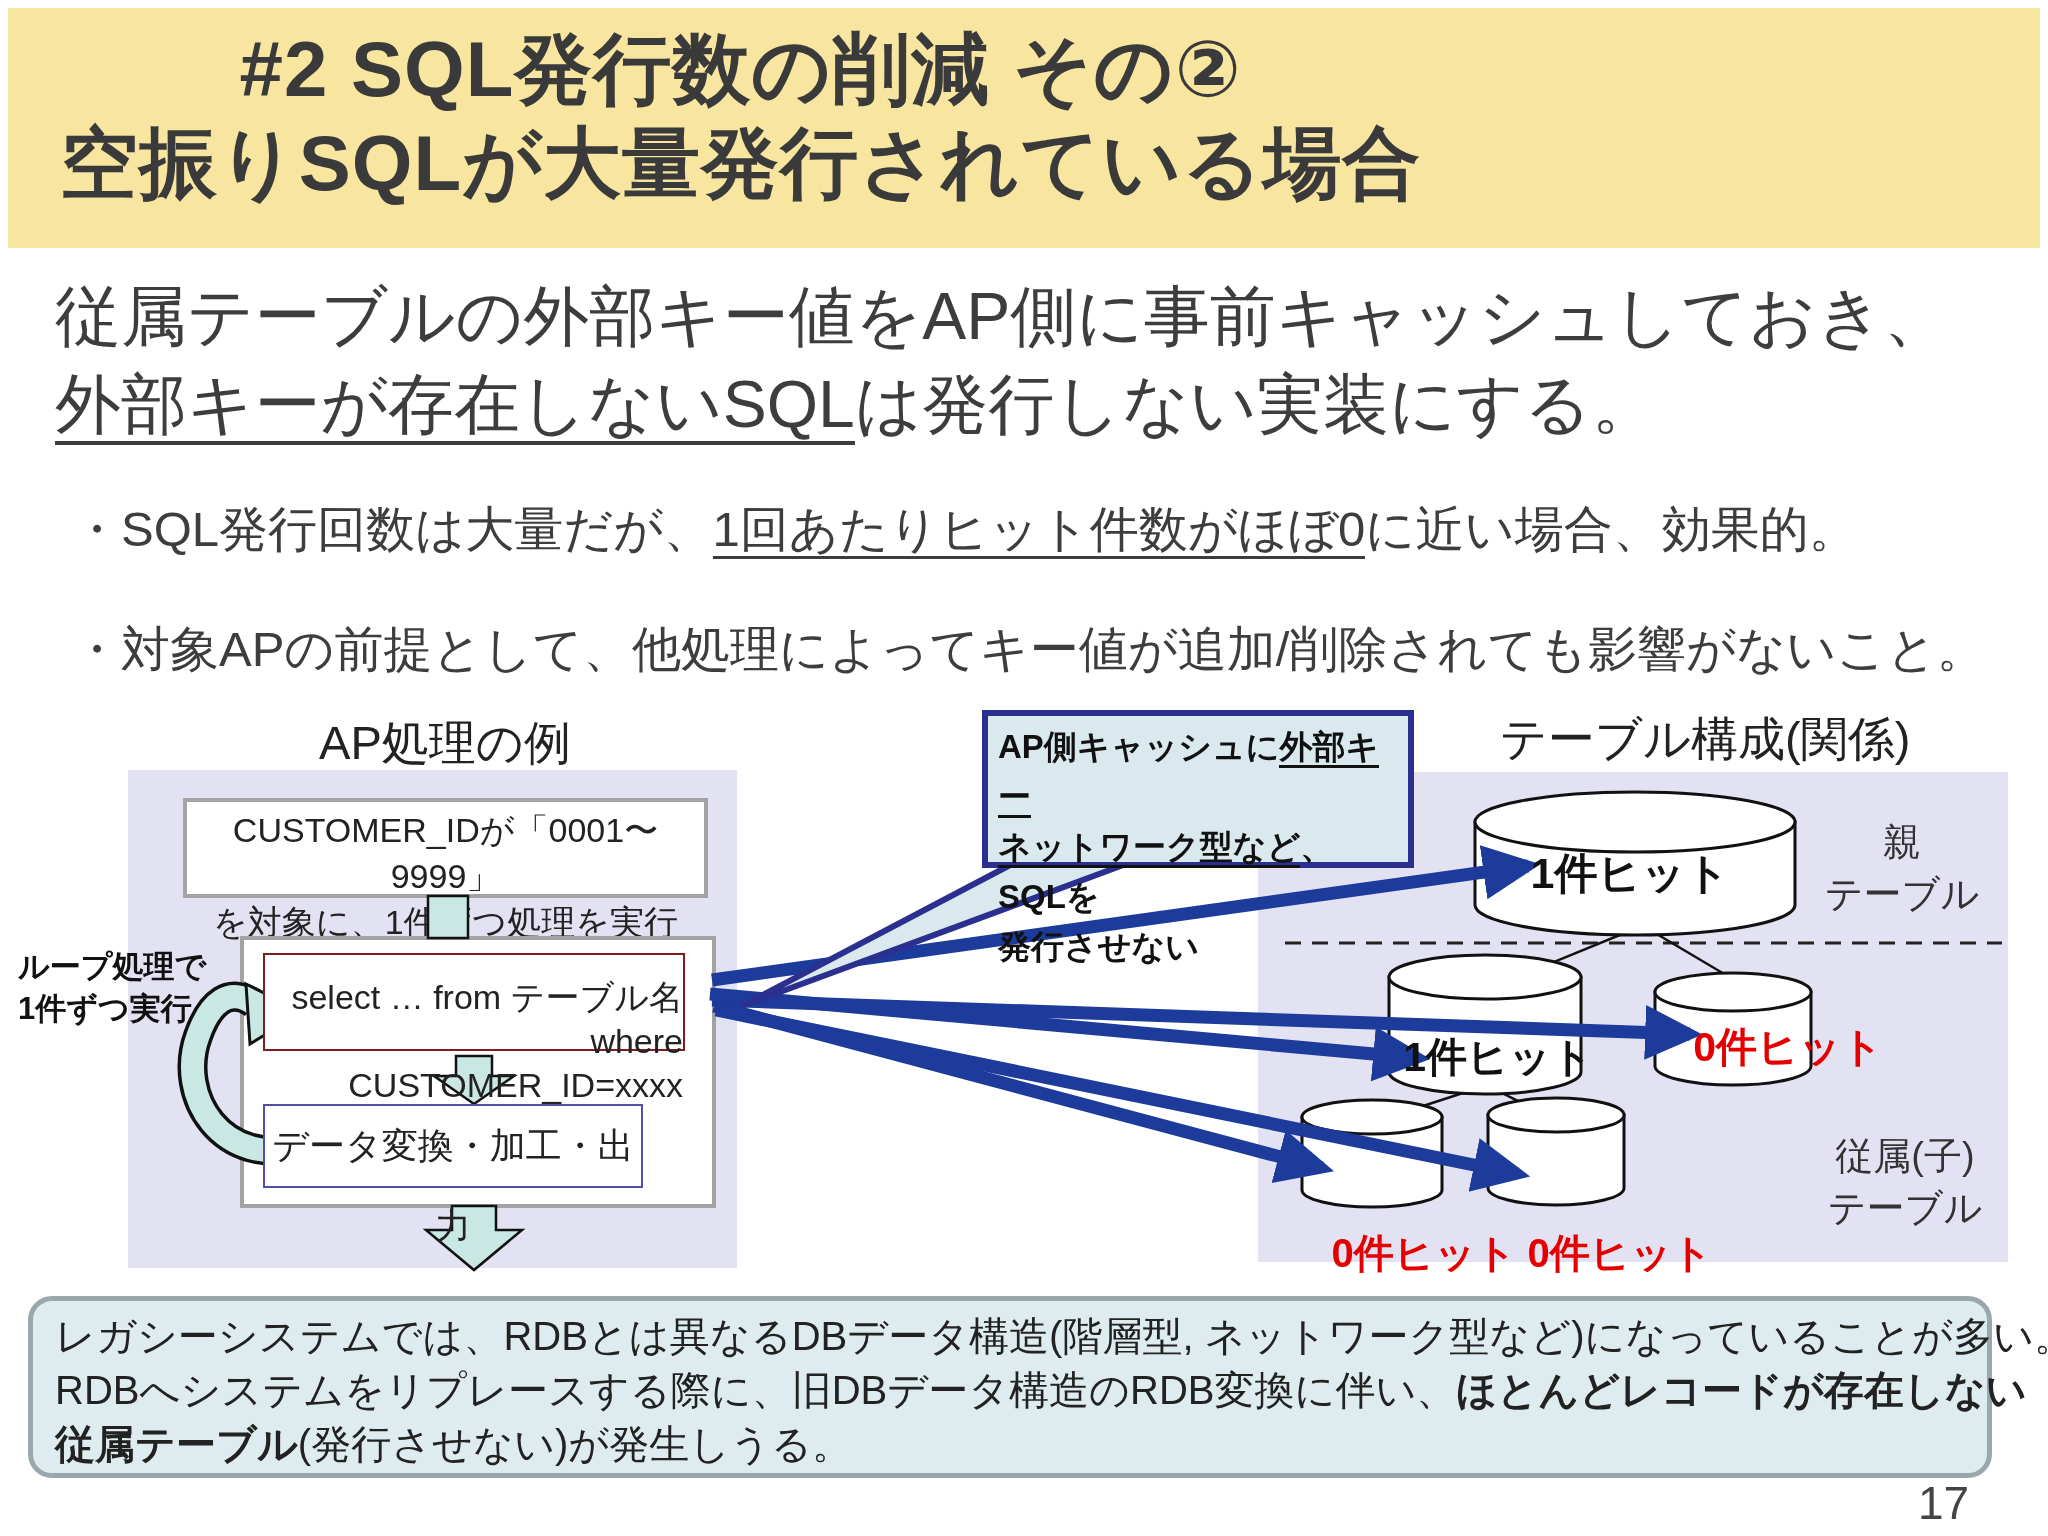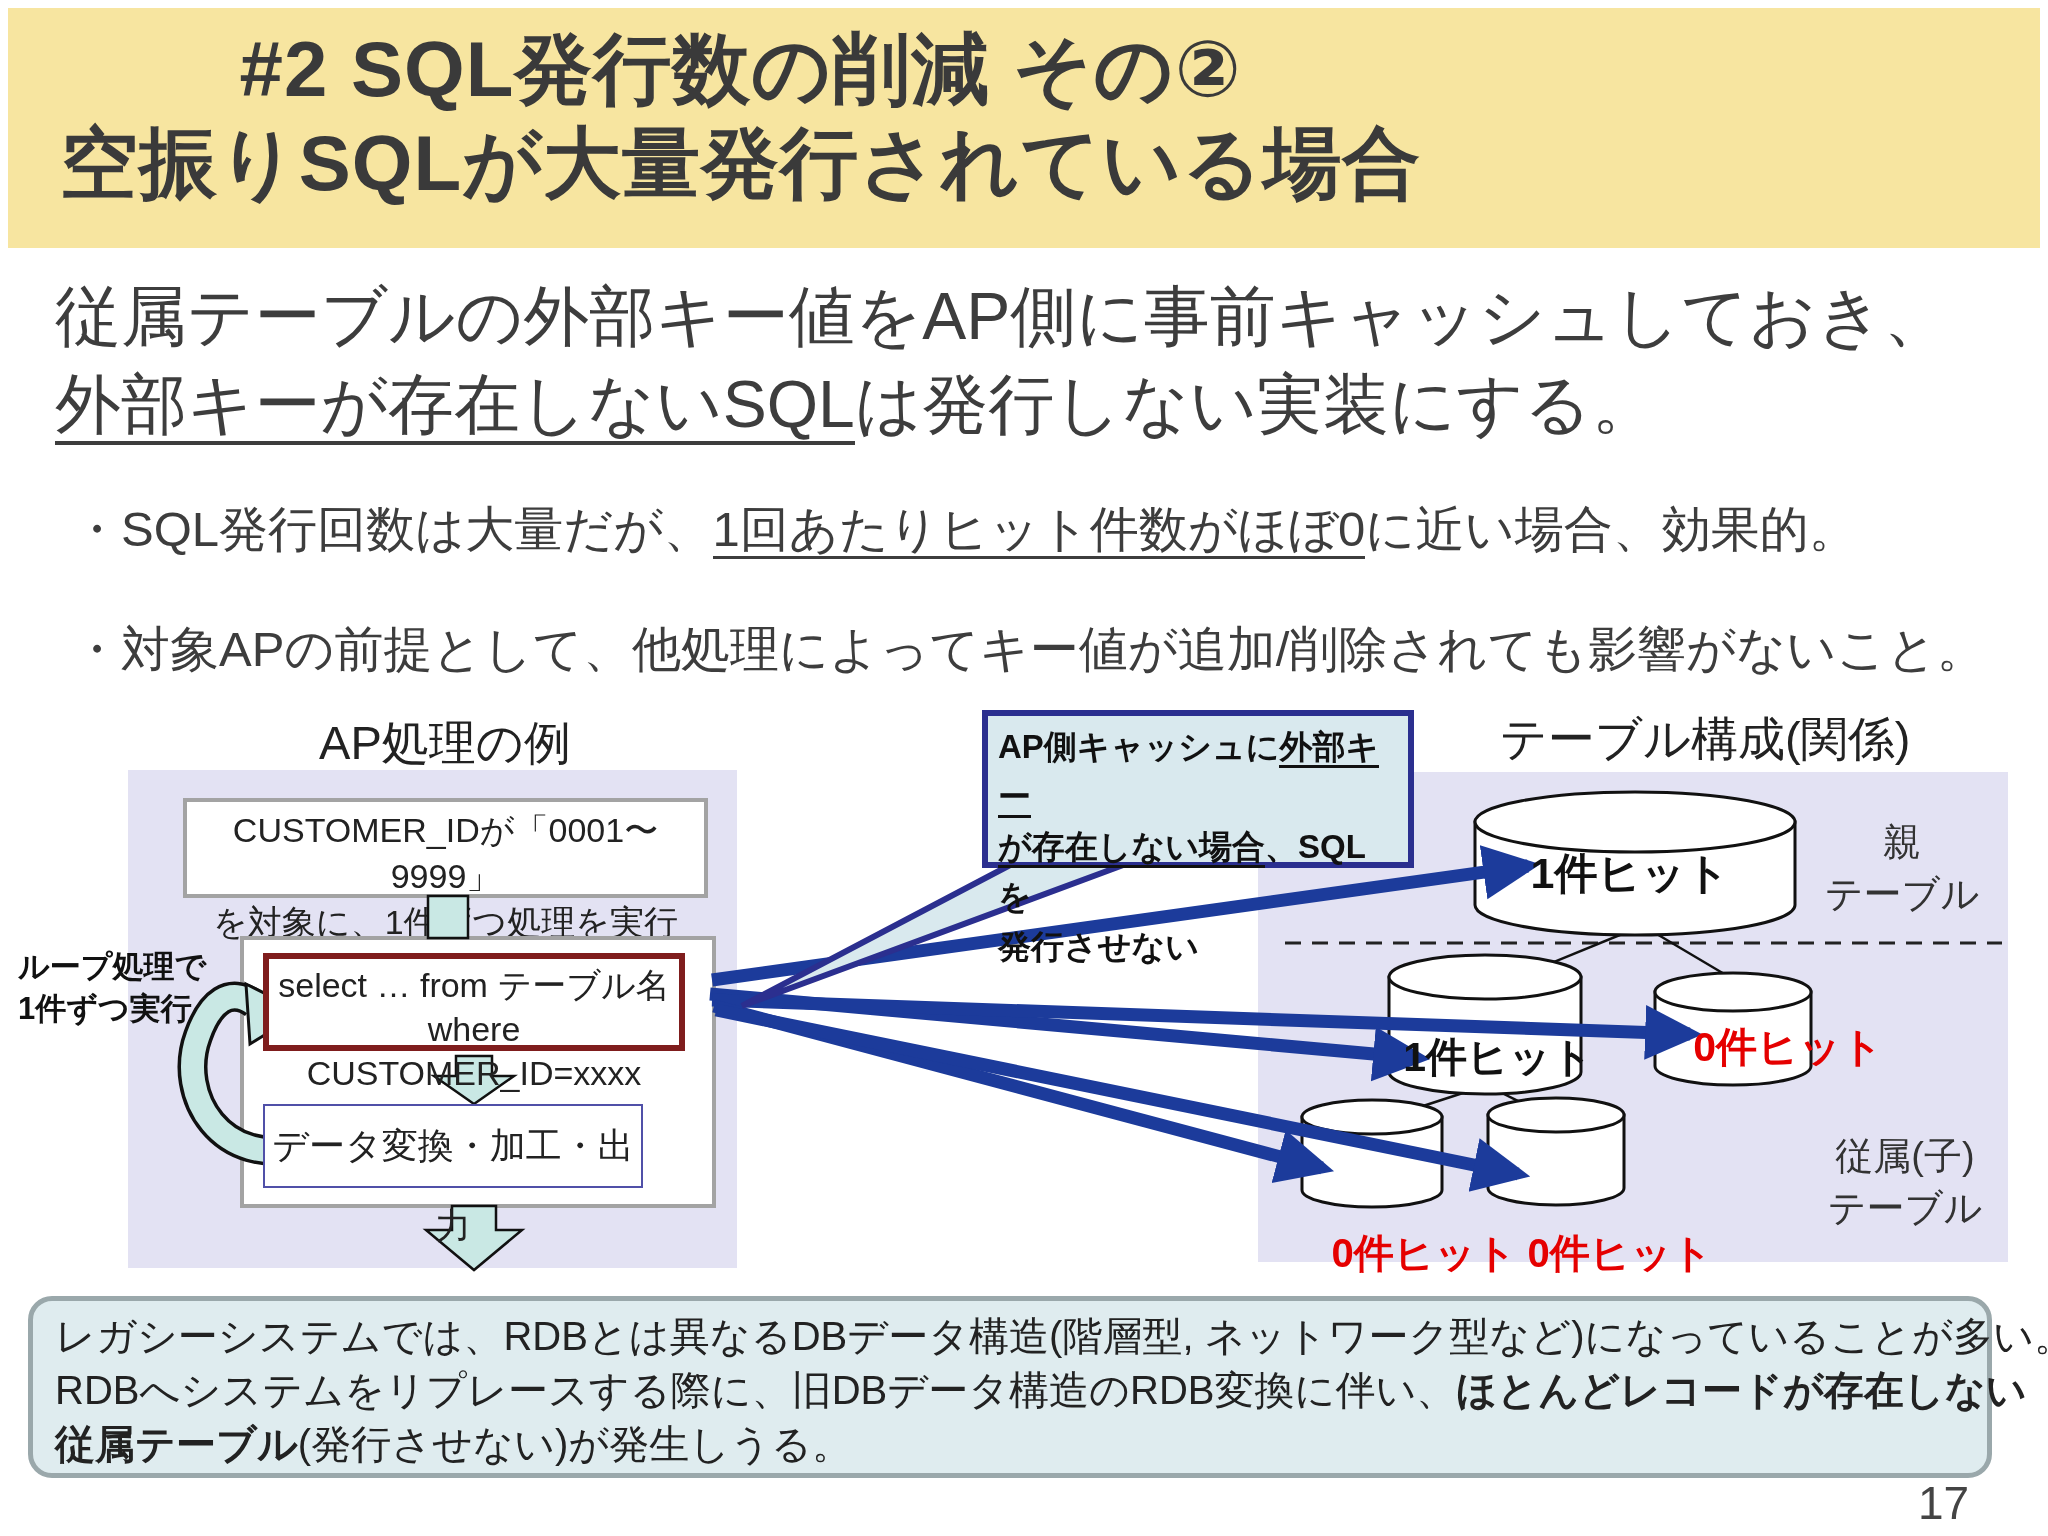--- a/index.html
+++ b/index.html
@@ -20,21 +20,21 @@
   #dia-h-right{left:1440px;top:708px;width:530px;}
   .panel{position:absolute;background:#E3E2F3;z-index:1;}
   #panel-left{left:128px;top:770px;width:609px;height:498px;}
   #panel-right{left:1258px;top:772px;width:750px;height:490px;}
   
   svg.overlay{position:absolute;left:0;top:0;z-index:3;pointer-events:none;}
   
   .fbox{position:absolute;background:#fff;border:4px solid #a3a3a3;z-index:2;text-align:center;color:#222;}
   #box1{left:183px;top:798px;width:525px;height:100px;font-size:34px;line-height:46px;padding-top:5px;box-sizing:border-box;}
   #outerbox{left:240px;top:936px;width:468px;height:264px;}
-  #selectbox{left:263px;top:953px;width:422px;height:98px;border:6px solid #7f1d1d;font-size:34px;line-height:44px;padding-top:4px;box-sizing:border-box;z-index:4;}
+  #selectbox{left:263px;top:953px;width:422px;height:98px;border:2px solid #7f1d1d;font-size:34px;line-height:44px;padding-top:20px;box-sizing:border-box;z-index:4;text-align:right;}
   #transbox{left:263px;top:1104px;width:380px;height:84px;border:2.5px solid #5050a8;font-size:36px;line-height:80px;box-sizing:border-box;z-index:4;}
   .loop-label{position:absolute;left:18px;top:946px;font-size:31px;font-weight:bold;color:#111;line-height:42px;z-index:4;white-space:nowrap;}
   
   .callout{position:absolute;left:982px;top:710px;width:432px;height:158px;background:#D9E9EE;border:6px solid #2B2F8F;
            z-index:5;font-size:33px;font-weight:bold;color:#111;line-height:50px;padding:6px 10px;box-sizing:border-box;}
   .callout .u{border-bottom:3px solid #111;}
   
   .hit{position:absolute;font-weight:bold;color:#111;transform:translateX(-50%);white-space:nowrap;z-index:4;}
   .hit.red{color:#E50000;}
   #hit-top{left:1630px;top:845px;font-size:43px;}
@@ -150,21 +150,21 @@
   </div>
   <div class="fbox" id="transbox">データ変換・加工・出力</div>
 
   <div class="loop-label">
     <span>ループ処理で</span><br>
     <span>1件ずつ実行</span>
   </div>
 
   <div class="callout">
     <span>AP側キャッシュに</span><span class="u">外部キー</span><br>
-    <span class="u">が存在しない場合</span><span>、SQLを</span><br>
+    <span class="u">ネットワーク型など</span><span>、SQLを</span><br>
     <span>発行させない</span>
   </div>
 
   <div class="hit" id="hit-top">1件ヒット</div>
   <div class="hit" id="hit-mid-left">1件ヒット</div>
   <div class="hit red" id="hit-mid-right">0件ヒット</div>
   <div class="hit red" id="hit-bot-left">0件ヒット</div>
   <div class="hit red" id="hit-bot-right">0件ヒット</div>
 
   <div class="tbl-label" id="parent-label">

